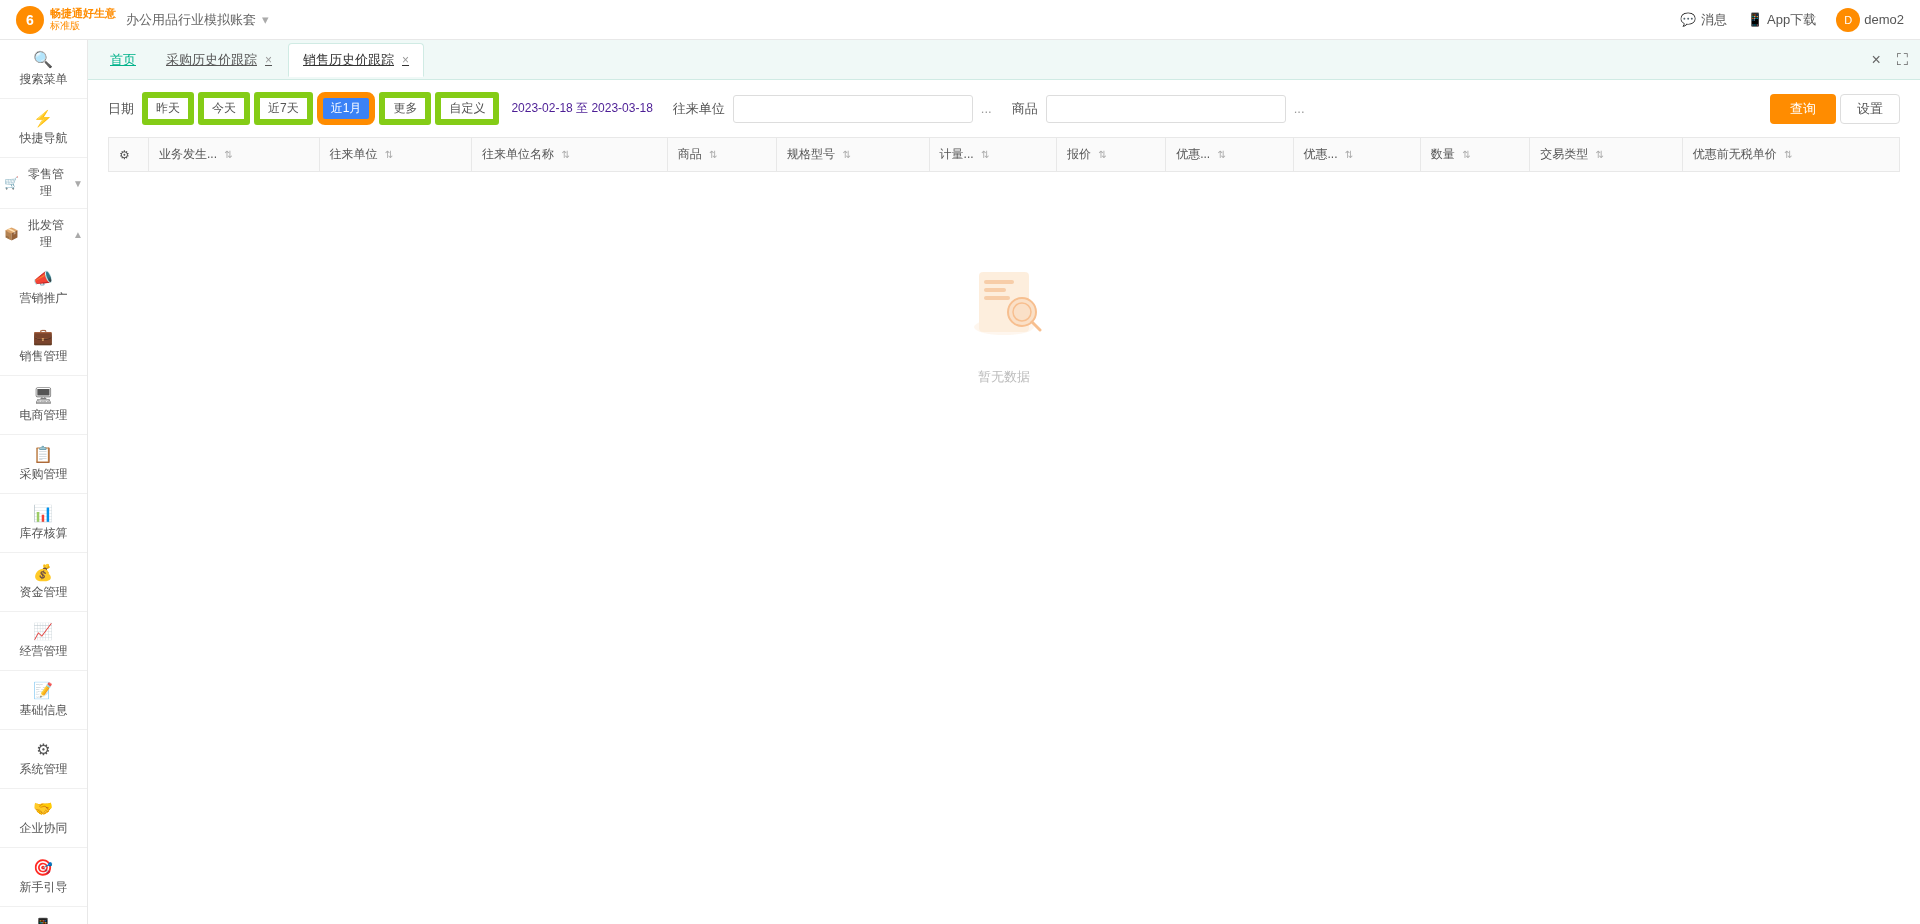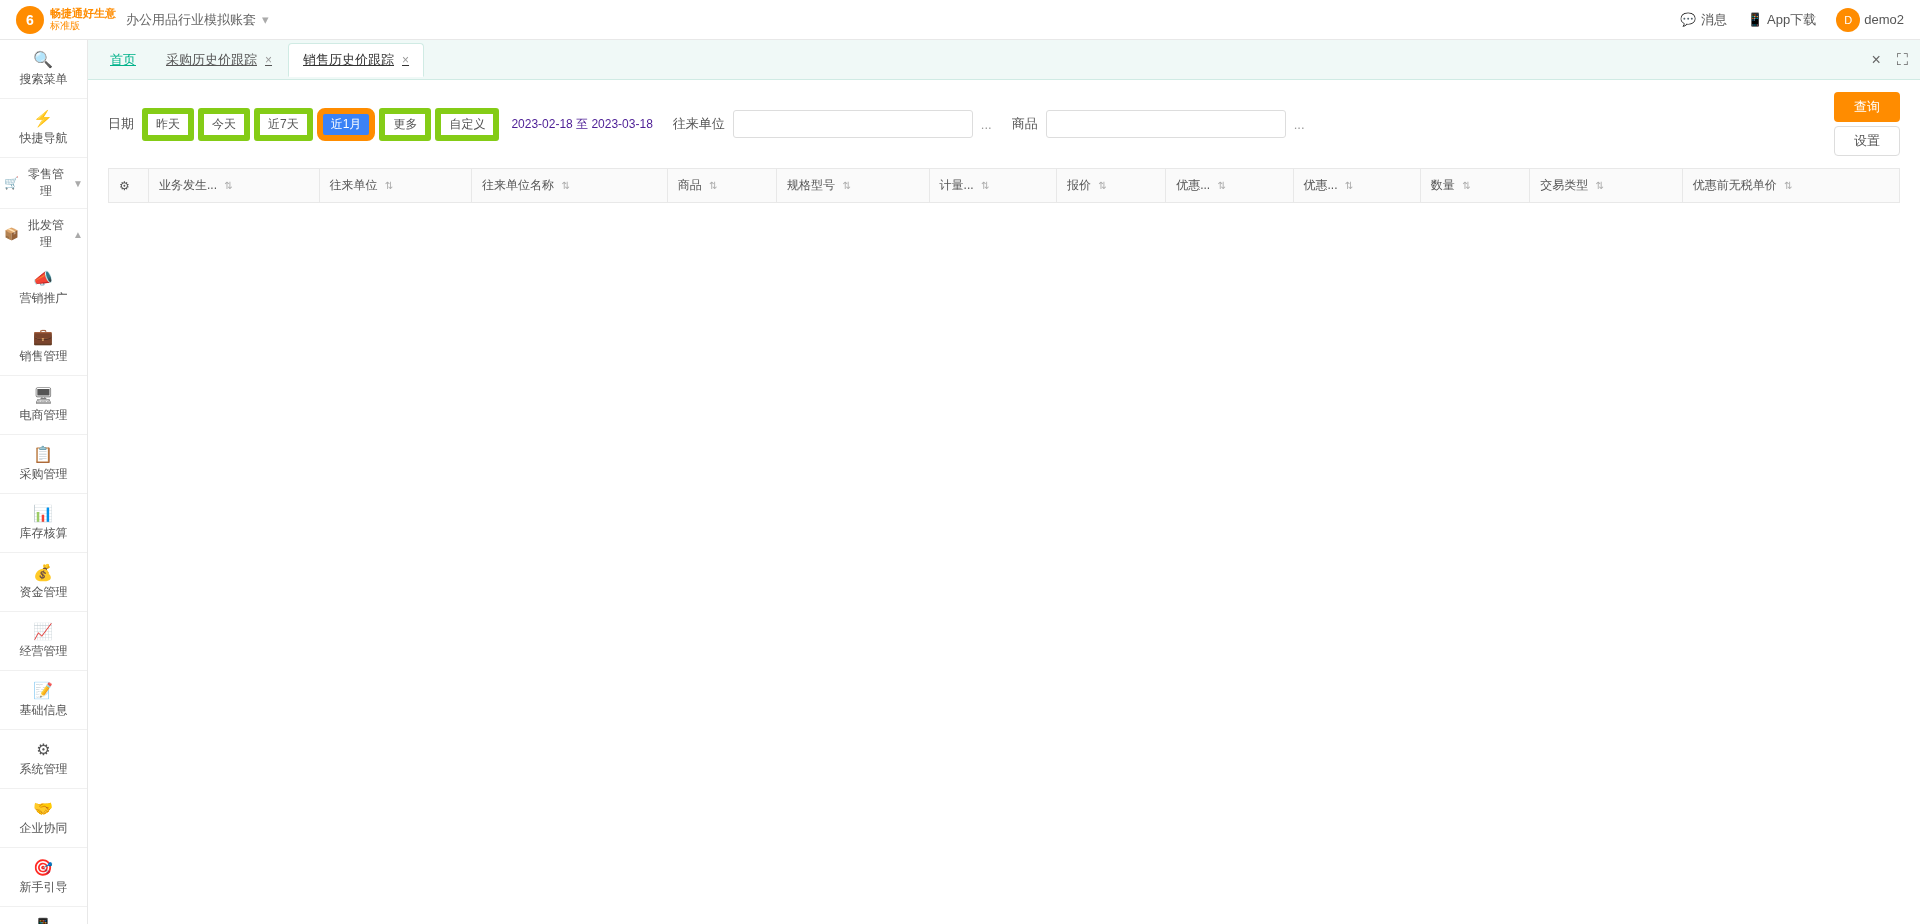--- a/index.html
+++ b/index.html
@@ -309,21 +309,21 @@
       background: #fff;
       color: #555;
       border: 1px solid #ddd;
       padding: 5px 16px;
       border-radius: 4px;
       cursor: pointer;
       font-size: 13px;
     }
     .search-actions {
       display: flex;
-      flex-direction: column;
+      flex-direction: row;
       gap: 4px;
       margin-left: auto;
     }
 
     
     .table-container {
       padding: 0 20px;
     }
     .data-table {
       width: 100%;
@@ -578,17 +578,30 @@
               <th>
                 优惠前无税单价 <span class="sort-icon">⇅</span>
               </th>
             </tr>
           </thead>
           <tbody id="table-body">
             
           </tbody>
         </table>
 
+        <div class="empty-state">
+          <svg class="empty-icon" viewBox="0 0 100 100" xmlns="http://www.w3.org/2000/svg">
+            <ellipse cx="50" cy="75" rx="30" ry="8" fill="#fde8d0" opacity="0.5"></ellipse>
+            <rect x="25" y="20" width="50" height="60" rx="4" fill="#fde8d0"></rect>
+            <rect x="30" y="28" width="30" height="4" rx="2" fill="#f4b984"></rect>
+            <rect x="30" y="36" width="22" height="4" rx="2" fill="#f4b984"></rect>
+            <rect x="30" y="44" width="26" height="4" rx="2" fill="#f4b984"></rect>
+            <circle cx="68" cy="60" r="14" fill="#f9d4b0" stroke="#f4a461" stroke-width="2"></circle>
+            <line x1="78" y1="70" x2="86" y2="78" stroke="#f4a461" stroke-width="3" stroke-linecap="round"></line>
+            <circle cx="68" cy="60" r="9" fill="none" stroke="#f4a461" stroke-width="1.5"></circle>
+          </svg>
+          <span>暂无数据</span>
+        </div>
       </div>
 
     </div>
   </div>
 </div>
 
 </body></html>

